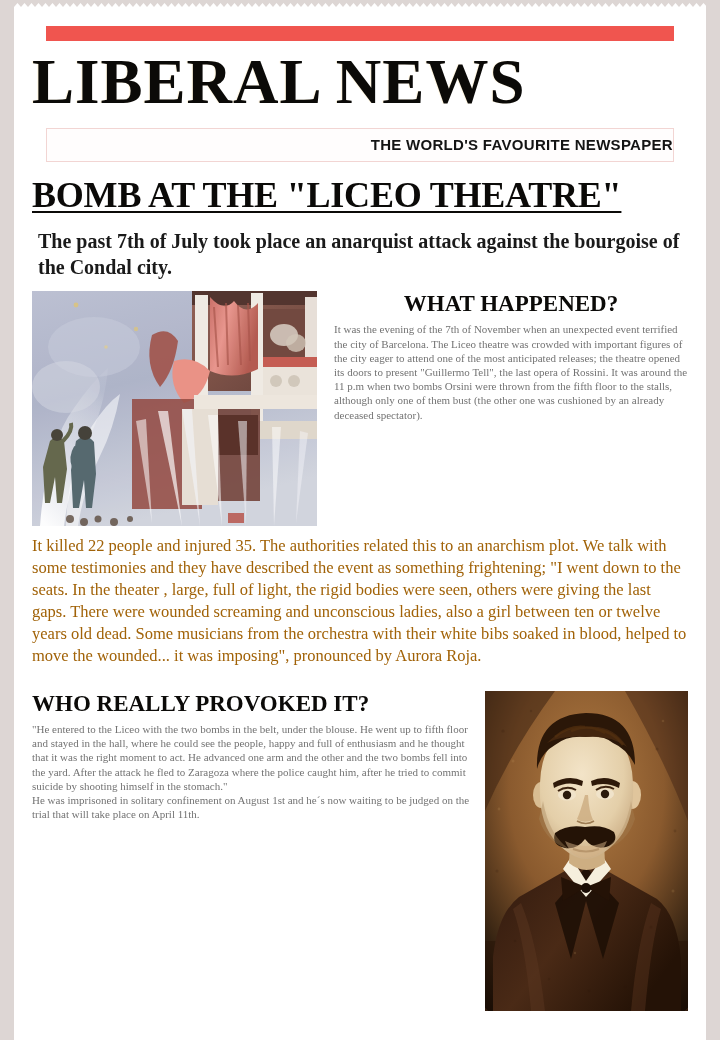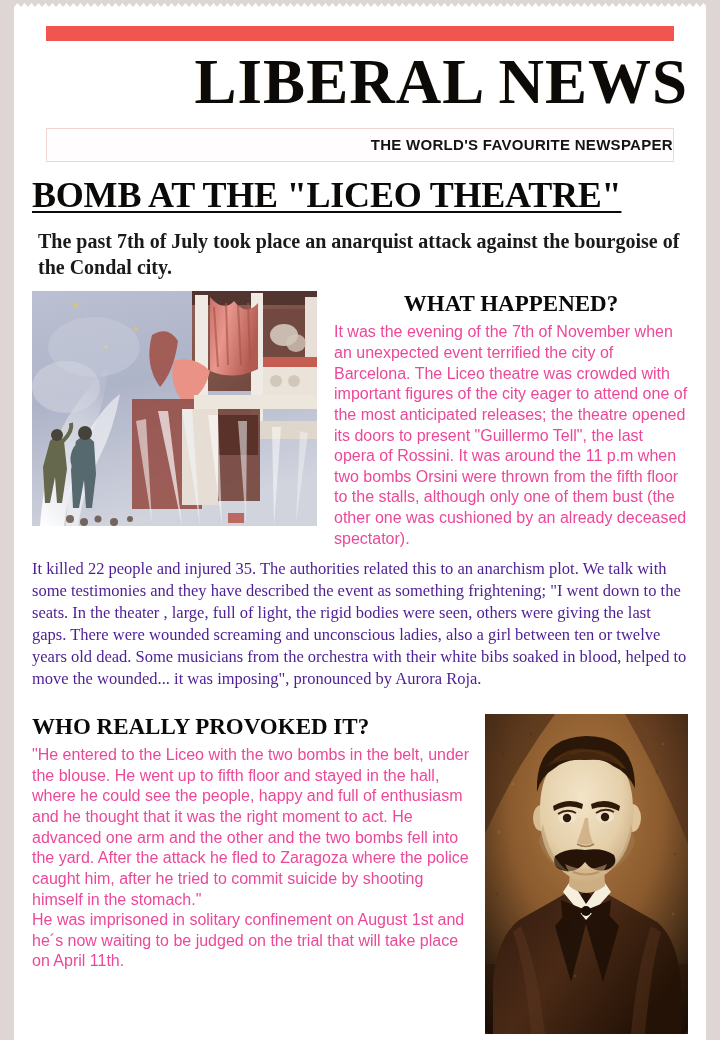--- a/index.html
+++ b/index.html
@@ -46,21 +46,21 @@
     box-sizing: border-box;
   }
 
   
   .red-bar {
     margin: 13px 14px 0 14px;
     height: 15px;
     background: #f0554f;
   }
   .masthead {
-    text-align: right;
+    text-align: left;
     font-family: "Liberation Serif", serif;
     font-weight: bold;
     font-size: 63px;
     line-height: 1.02;
     letter-spacing: 1px;
     color: #0b0a08;
     margin: 9px 0 0 0;
     text-shadow: -1px 0 0 rgba(255,238,200,0.55);
   }
 
@@ -125,33 +125,33 @@
     font-weight: bold;
     font-size: 23px;
     color: #0b0a08;
     line-height: 1.1;
     margin: 0 0 6px 0;
   }
   .section-head.center { text-align: center; }
   .section-head.left { text-align: left; }
 
   .body-text {
-    font-family: Liberation Sans, sans-serif;
-    font-size: 16px;
+    font-family: Liberation Serif, serif;
+    font-size: 11px;
     line-height: 1.29;
-    color: #ec4899;
+    color: #737373;
     margin: 0;
   }
 
   .full-para {
     margin-top: 9px;
     font-family: "Liberation Serif", serif;
     font-size: 16.5px;
     line-height: 1.33;
-    color: #4c1d95;
+    color: #a16207;
   }
 
   
   .section2 {
     margin-top: 24px;
     display: flex;
     align-items: flex-start;
   }
   .col-left2 { flex: 1 1 auto; padding-right: 14px; }
 

